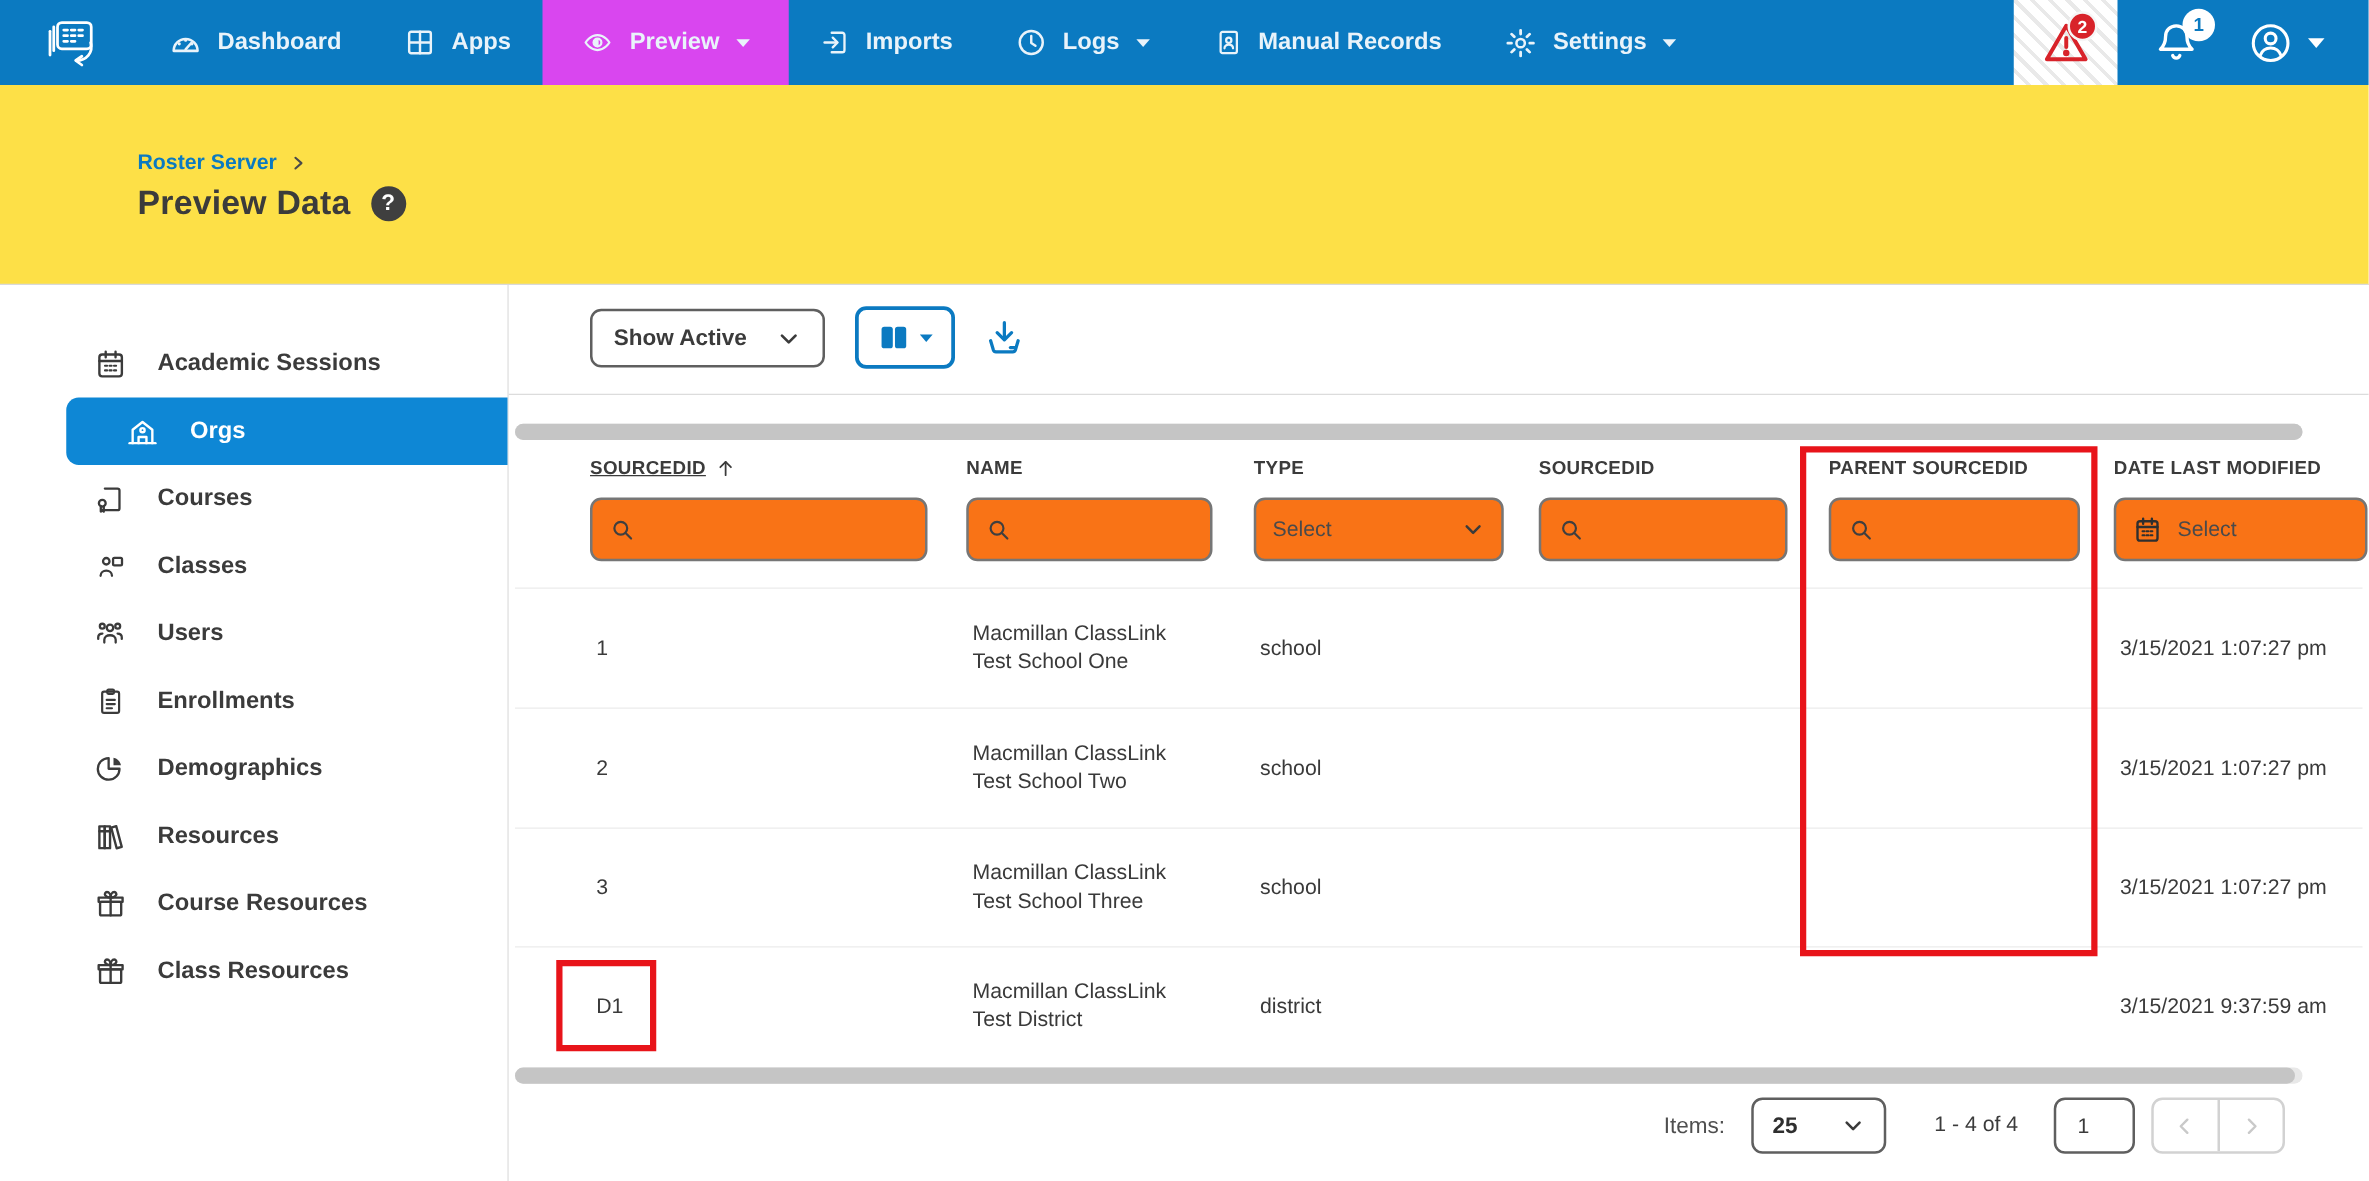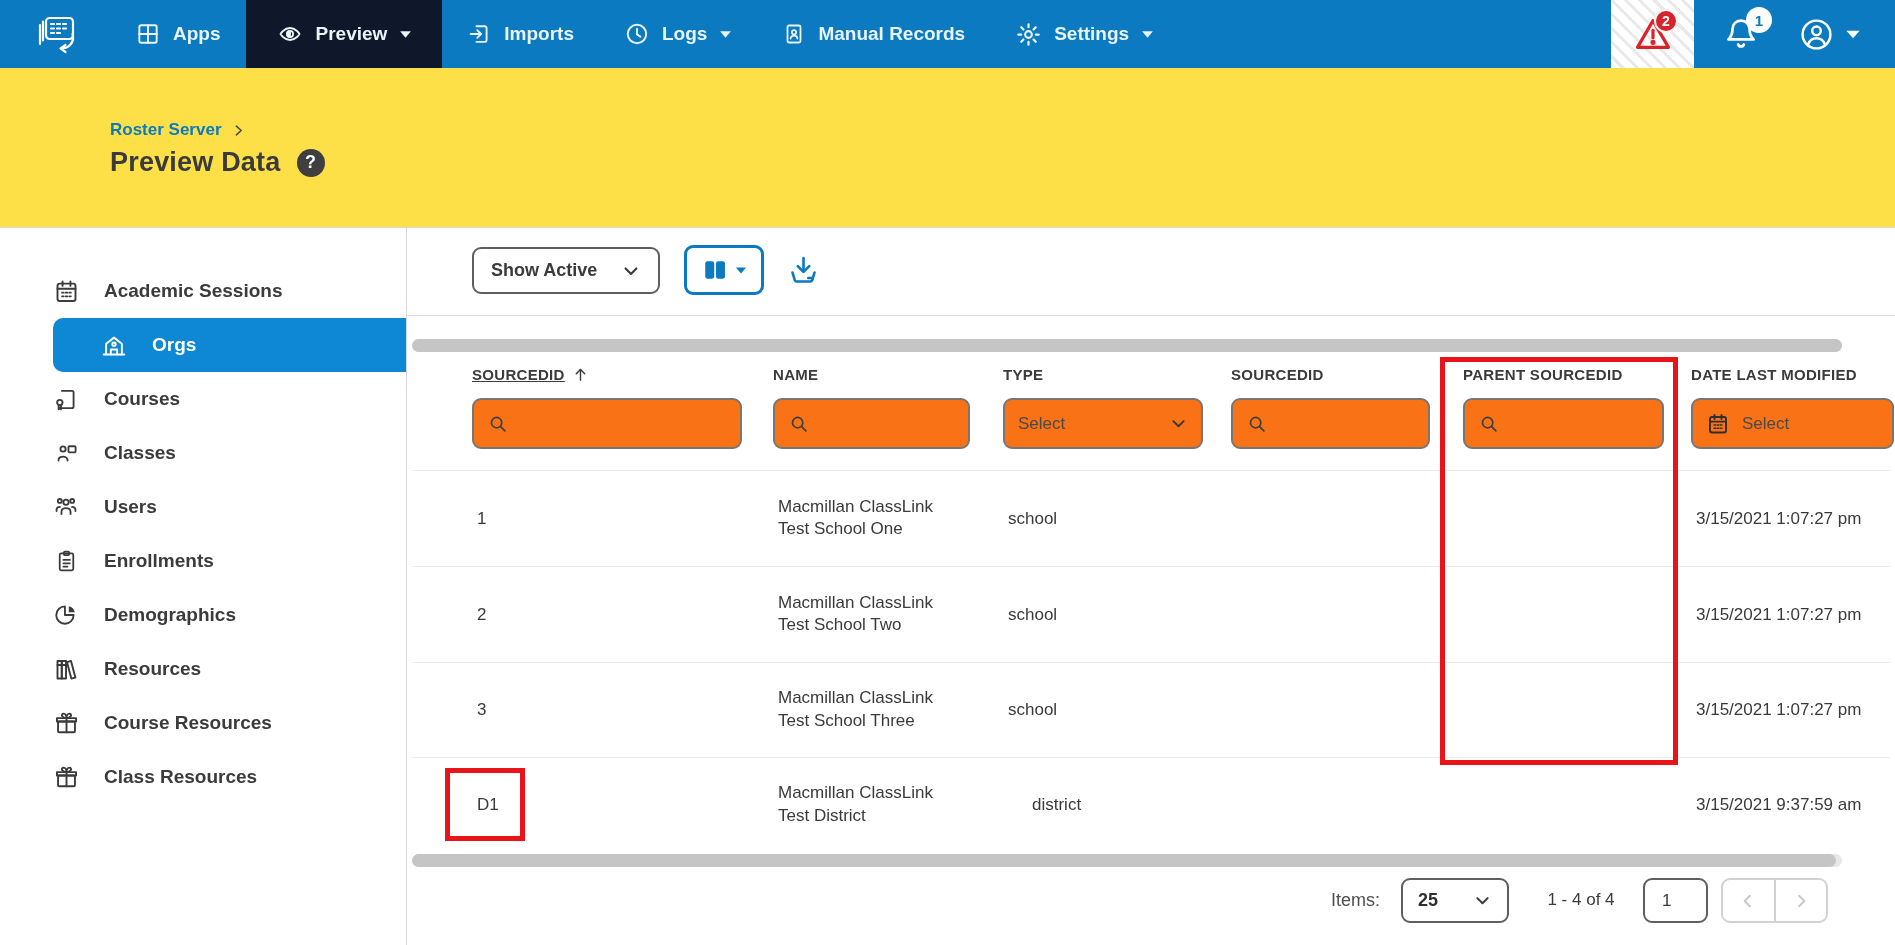--- a/index.html
+++ b/index.html
@@ -15,21 +15,21 @@
     height: 68px; background: #0b7ac1; display: flex; align-items: stretch;
     color: #eef5fb;
   }
   .logo { display:flex; align-items:center; margin-left: 34px; }
   #nav-menu { display: flex; align-items: stretch; margin-left: 30px; }
   .nav-item {
     display: flex; align-items: center; gap: 12px; padding: 0 25px;
     font-size: 19px; font-weight: 600; color: #e9f3fa; cursor: pointer;
     white-space: nowrap;
   }
-  .nav-item.active { background: #0f172a; padding: 0 30px; }
+  .nav-item.active { background: #d946ef; padding: 0 30px; }
   .nav-item .icon { display: flex; align-items: center; }
   .nav-item .icon svg { display:block; }
   .nav-right { margin-left: auto; display: flex; align-items: stretch; }
   .alert-zone {
     width: 83px; height: 68px; position: relative; cursor: pointer;
     background: repeating-linear-gradient(45deg, #ffffff 0px, #ffffff 7px, #e9e9e9 7px, #e9e9e9 10px);
     display: flex; align-items: center; justify-content: center;
   }
   .badge {
     position: absolute; border-radius: 50%; font-weight: 700;
@@ -58,21 +58,21 @@
     width: 28px; height: 28px; border-radius: 50%; background: #3f3f3f; color: #fff;
     display: flex; align-items: center; justify-content: center;
     font-size: 18px; font-weight: 800; cursor: pointer;
   }
 
   
   .bodywrap { display: flex; height: 717px; }
   .sidebar { width: 407px; border-right: 1px solid #d9d9d9; padding-top: 36px; background:#fff; flex: none; }
   .side-item {
     height: 54px; display: flex; align-items: center; gap: 24px;
-    padding-left: 52px; font-size: 19px; font-weight: 600; color: #3b3b3b; cursor: pointer;
+    padding-left: 74px; font-size: 19px; font-weight: 600; color: #3b3b3b; cursor: pointer;
   }
   .side-item .icon { width: 28px; display: flex; justify-content: center; }
   .side-item.selected {
     background: #0e87d5; color: #ffffff; border-radius: 10px 0 0 10px;
     margin-left: 53px; padding-left: 47px;
   }
 
   .main { position: relative; flex: 1; background: #fff; }
 
   
@@ -165,20 +165,30 @@
       <svg width="46" height="44" viewBox="0 0 46 44" fill="none" stroke="#ffffff" stroke-width="2.2" stroke-linecap="round" stroke-linejoin="round">
         <rect x="12" y="6" width="27" height="21" rx="3.5"></rect>
         <path d="M9 9.5v19"></path>
           <path d="M6 13v19"></path>
         <path d="M17 12h3M23 12h3M29 12h3M17 16.5h3M23 16.5h3M29 16.5h3M17 21h3M23 21h3"></path>
         <path d="M38.5 22c2.5 8-3.5 14.5-11.5 14.5"></path>
         <path d="M31.5 40l-5-3.6 5-3.4"></path>
       </svg>
     </div>
     <div id="nav-menu">
+        <div class="nav-item">
+          <span class="icon">
+            <svg width="27" height="27" viewBox="0 0 24 24" fill="none" stroke="currentColor" stroke-linecap="round" stroke-linejoin="round" stroke-width="1.8">
+              <path d="M3.5 17.5a8.5 8.5 0 1 1 17 0z"></path>
+              <path d="M12 16.5l4-4.6"></path>
+              <path d="M7.5 12.5h.01M12 10h.01M16.5 12.5h.01" stroke-width="2.2"></path>
+            </svg>
+          </span>
+          <span>Dashboard</span>
+        </div>
         <div class="nav-item">
           <span class="icon">
             <svg width="26" height="26" viewBox="0 0 24 24" fill="none" stroke="currentColor" stroke-linecap="round" stroke-linejoin="round" stroke-width="1.8">
               <rect x="4" y="4" width="16" height="16" rx="1.5"></rect>
               <path d="M12 4v16M4 12h16"></path>
             </svg>
           </span>
           <span>Apps</span>
         </div>
         <div class="nav-item active">
@@ -553,21 +563,21 @@
 Test School Three</div>
             <div class="cell " style="left: 596px;">school</div>
             <div class="cell " style="left: 824px;"></div>
             <div class="cell " style="left: 1056px;"></div>
             <div class="cell date" style="left: 1284px;">3/15/2021 1:07:27 pm</div>
           </div>
           <div class="row" style="top: 529px; height: 95px;">
             <div class="cell " style="left: 65px;">D1</div>
             <div class="cell name" style="left: 366px;">Macmillan ClassLink
 Test District</div>
-            <div class="cell " style="left: 620px;">district</div>
+            <div class="cell " style="left: 596px;">district</div>
             <div class="cell " style="left: 824px;"></div>
             <div class="cell " style="left: 1056px;"></div>
             <div class="cell date" style="left: 1284px;">3/15/2021 9:37:59 am</div>
           </div>
         </div>
 
       <div class="hscroll hscroll-bottom">
           <div class="thumb"></div>
         </div>
 

